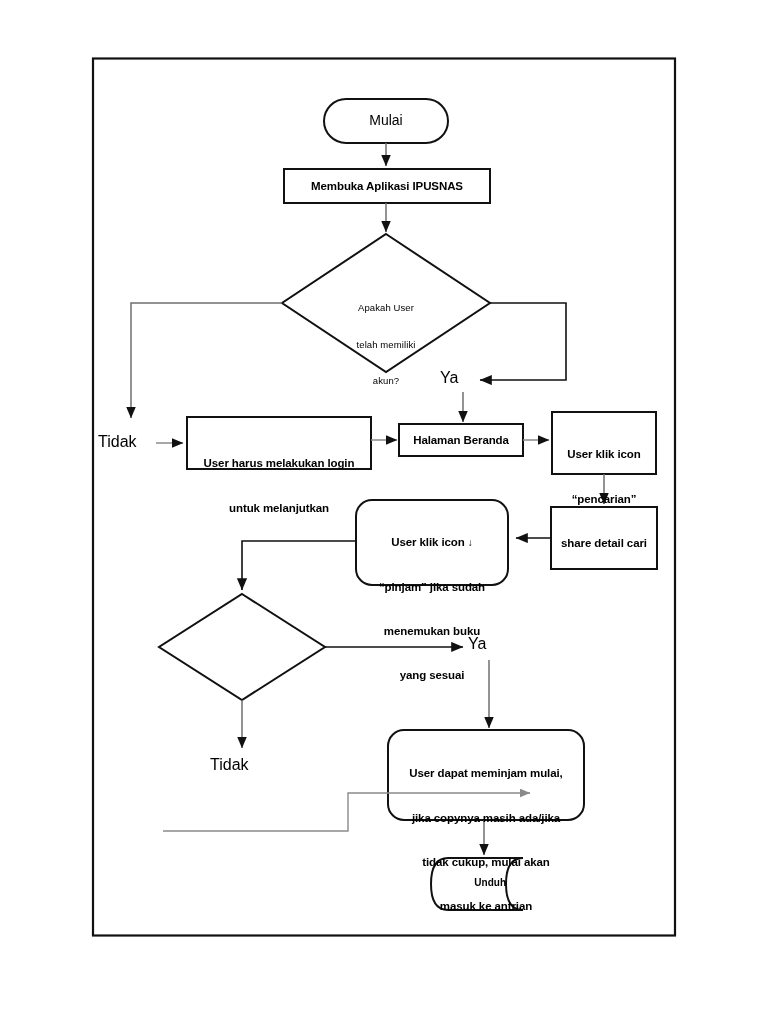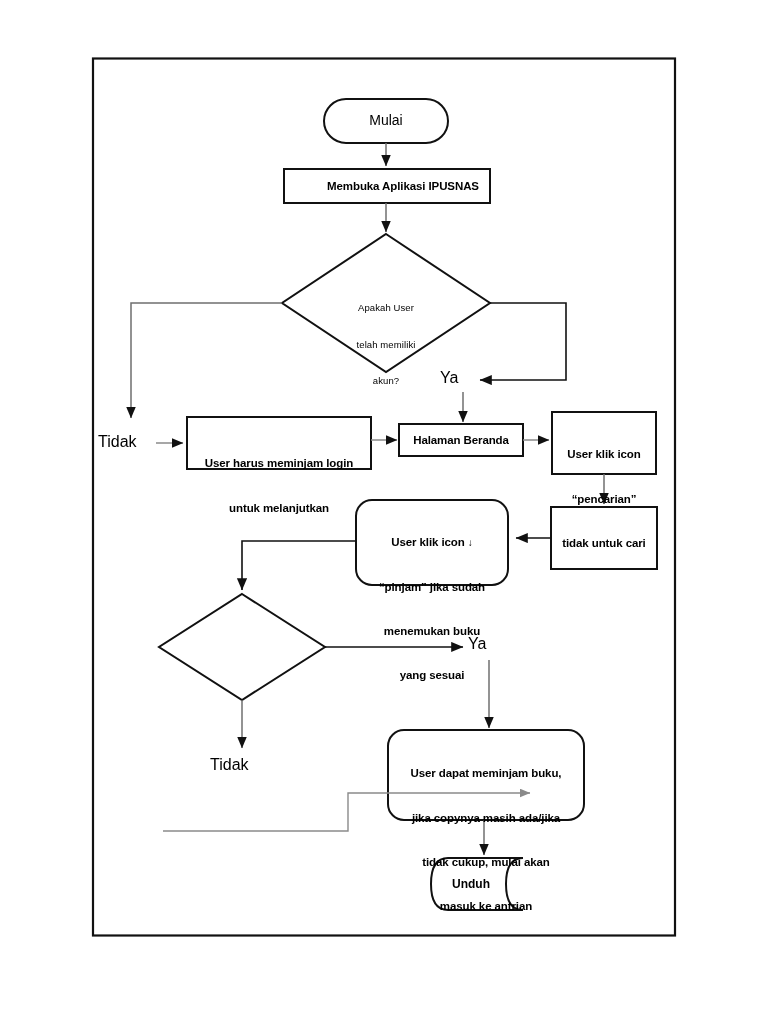--- a/index.html
+++ b/index.html
@@ -41,22 +41,23 @@
   .diamond-text {
     font-size: 9.5px;
     font-weight: normal;
     letter-spacing: 0.1px;
   }
   .terminal-text {
     font-size: 14px;
     font-weight: normal;
   }
   .unduh-text {
-    font-size: 12px;
+    font-size: 10px;
     font-weight: bold;
+    text-align: right;
   }
   .branch-text {
     font-size: 16px;
     font-weight: normal;
   }
 </style>
 </head>
 <body>
 
 <div id="canvas">
@@ -124,60 +125,60 @@
     <polyline points="163,831 348,831 348,793 530,793" fill="none" stroke="#8a8a8a" stroke-width="1.4" marker-end="url(#arrowGray)"></polyline>
 
     <line x1="484" y1="820" x2="484" y2="855" stroke="#6f6f6f" stroke-width="1.5" marker-end="url(#arrowBlack)"></line>
 
     <path d="M 448 858 L 523 858 Q 506 858 506 884 Q 506 910 523 910 L 448 910
              Q 431 910 431 884 Q 431 858 448 858 Z" fill="#ffffff" stroke="#111111" stroke-width="2"></path>
   </svg>
 
   <div class="lbl terminal-text" style="left:324px; top:112px; width:124px;">Mulai</div>
 
-  <div class="lbl node-text" style="left:300px; top:179px; width:206px;">Membuka Aplikasi IPUSNAS</div>
+  <div class="lbl node-text" style="left:284px; top:179px; width:206px;">Membuka Aplikasi IPUSNAS</div>
 
   <div class="lbl diamond-text" style="left:306px; top:278px; width:160px;text-align:center;">
     <div>Apakah User</div>
     <div>telah memiliki</div>
     <div>akun?</div>
   </div>
 
   <div class="lbl branch-text" style="left:98px; top:432px; width:58px; text-align:left;">Tidak</div>
 
   <div class="lbl branch-text" style="left:440px; top:368px; width:40px; text-align:left;">Ya</div>
 
   <div class="lbl node-text" style="left:189px; top:427px; width:180px;">
-    <div>User harus meminjam login</div>
+    <div>User harus melakukan login</div>
     <div>untuk melanjutkan</div>
   </div>
 
   <div class="lbl node-text" style="left:399px; top:433px; width:124px;">Halaman Beranda</div>
 
   <div class="lbl node-text" style="left:552px; top:418px; width:104px;">
     <div>User klik icon</div>
     <div>“pencarian”</div>
-    <div>tidak untuk cari</div>
+    <div>share detail cari</div>
   </div>
 
 
   <div class="lbl node-text" style="left:358px; top:506px; width:148px;">
     <div><span>User klik icon</span> <span style="font-size:10px;">↓</span></div>
     <div>“pinjam” jika sudah</div>
     <div>menemukan buku</div>
     <div>yang sesuai</div>
   </div>
 
 
   <div class="lbl branch-text" style="left:468px; top:634px; width:40px; text-align:left;">Ya</div>
 
   <div class="lbl branch-text" style="left:210px; top:755px; width:64px; text-align:left;">Tidak</div>
 
   <div class="lbl node-text" style="left:390px; top:737px; width:192px;">
-    <div>User dapat meminjam buku,</div>
+    <div>User dapat meminjam mulai,</div>
     <div>jika copynya masih ada/jika</div>
     <div>tidak cukup, mulai akan</div>
     <div>masuk ke antrian</div>
   </div>
 
   <div class="lbl unduh-text" style="left:436px; top:877px; width:70px;">Unduh</div>
 
 </div>
 
 </body></html>

